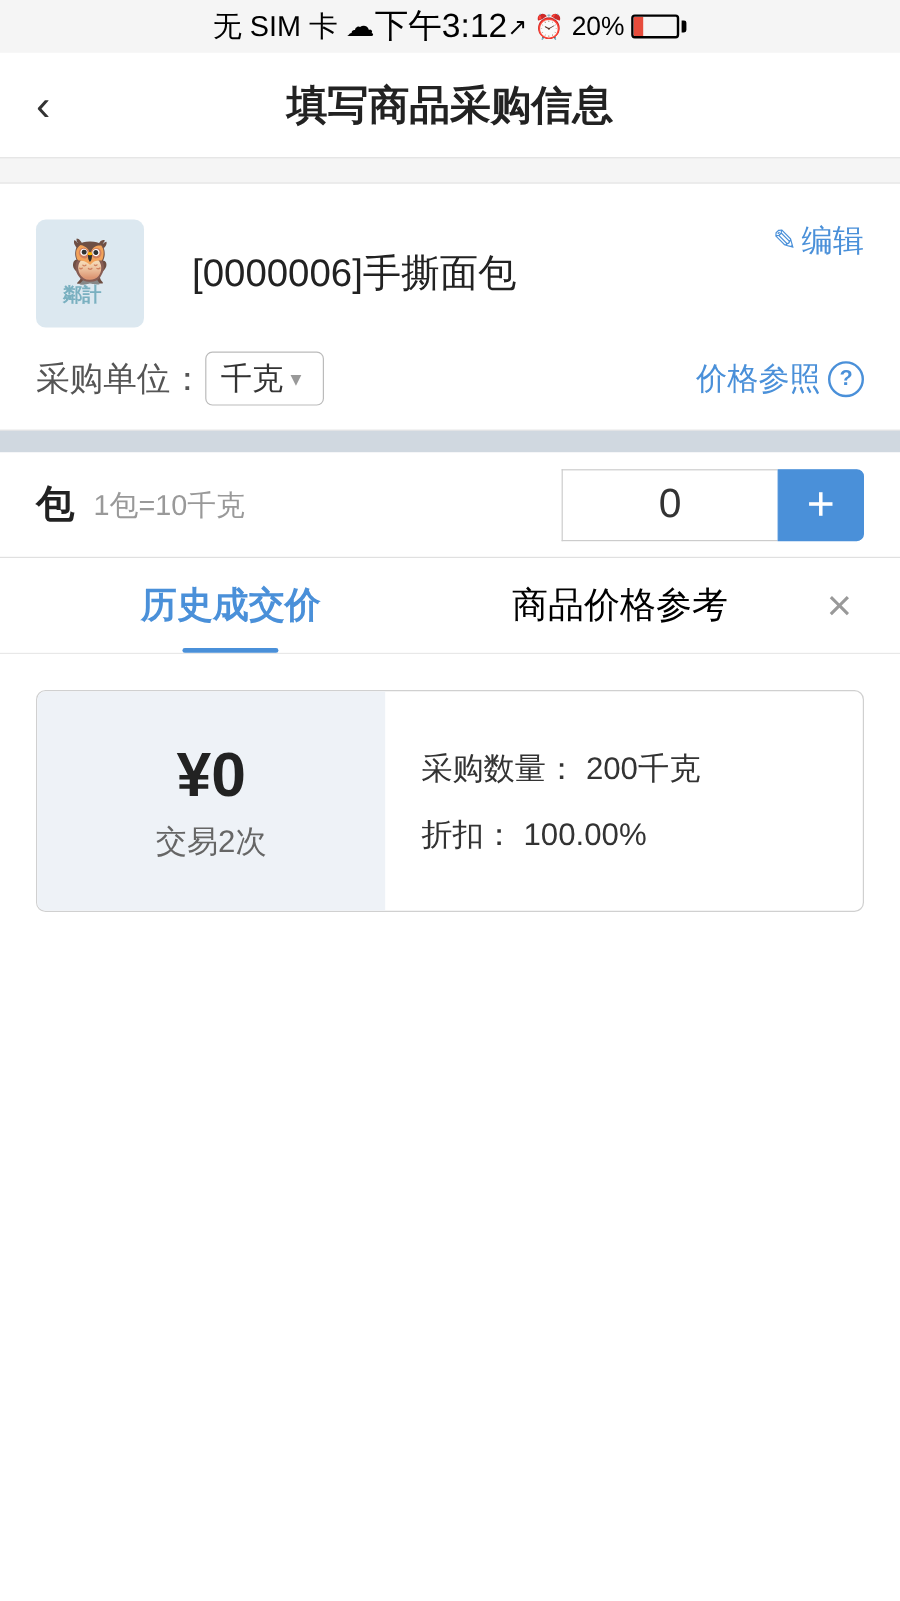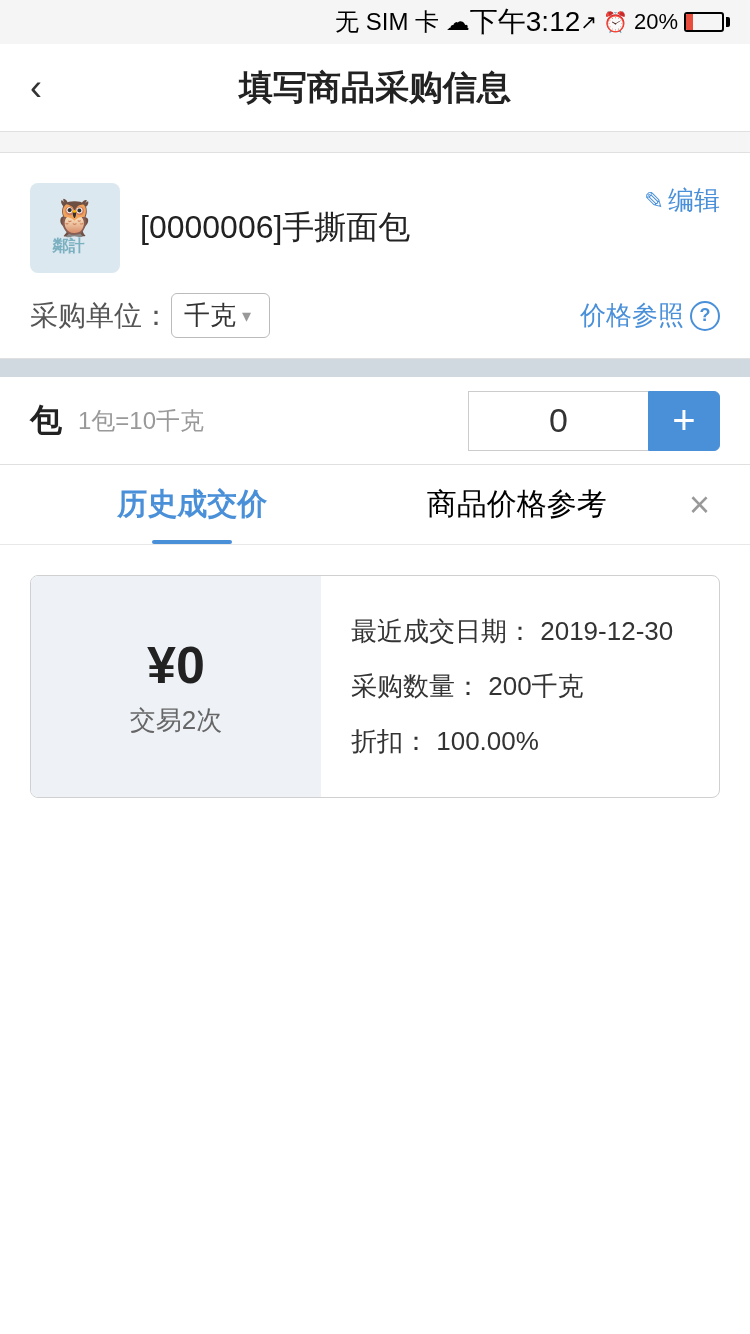--- a/index.html
+++ b/index.html
@@ -12,21 +12,21 @@
       overflow-x: hidden;
     }
 
     
     .status-bar {
       width: 750px;
       height: 44px;
       background: #f5f5f5;
       display: flex;
       align-items: center;
-      justify-content: flex-end;
+      justify-content: center;
       padding: 0 20px;
       font-size: 26px;
     }
     .status-left {
       display: flex;
       align-items: center;
       gap: 8px;
       font-size: 24px;
       color: #000;
     }
@@ -130,20 +130,21 @@
     }
     .owl-text {
       font-size: 16px;
       color: #7ab0c0;
       font-weight: bold;
     }
     .product-name {
       font-size: 32px;
       color: #222;
       font-weight: 500;
+      margin-left: 20px;
     }
     .edit-btn {
       font-size: 26px;
       color: #4a90d9;
       display: flex;
       align-items: center;
       gap: 4px;
       cursor: pointer;
     }
     .edit-icon {
@@ -446,24 +447,20 @@
   </div>
 
   <div class="history-content">
     <div class="trade-card">
       <div class="trade-left">
         <div class="trade-price">¥0</div>
         <div class="trade-count">交易2次</div>
       </div>
       <div class="trade-right">
         <div class="trade-detail-row">
-          <span>最近成交日期：</span>
-          <span>2019-12-30</span>
-        </div>
-        <div class="trade-detail-row">
           <span>采购数量：</span>
           <span>200千克</span>
         </div>
         <div class="trade-detail-row">
           <span>折扣：</span>
           <span>100.00%</span>
         </div>
       </div>
     </div>
   </div>

